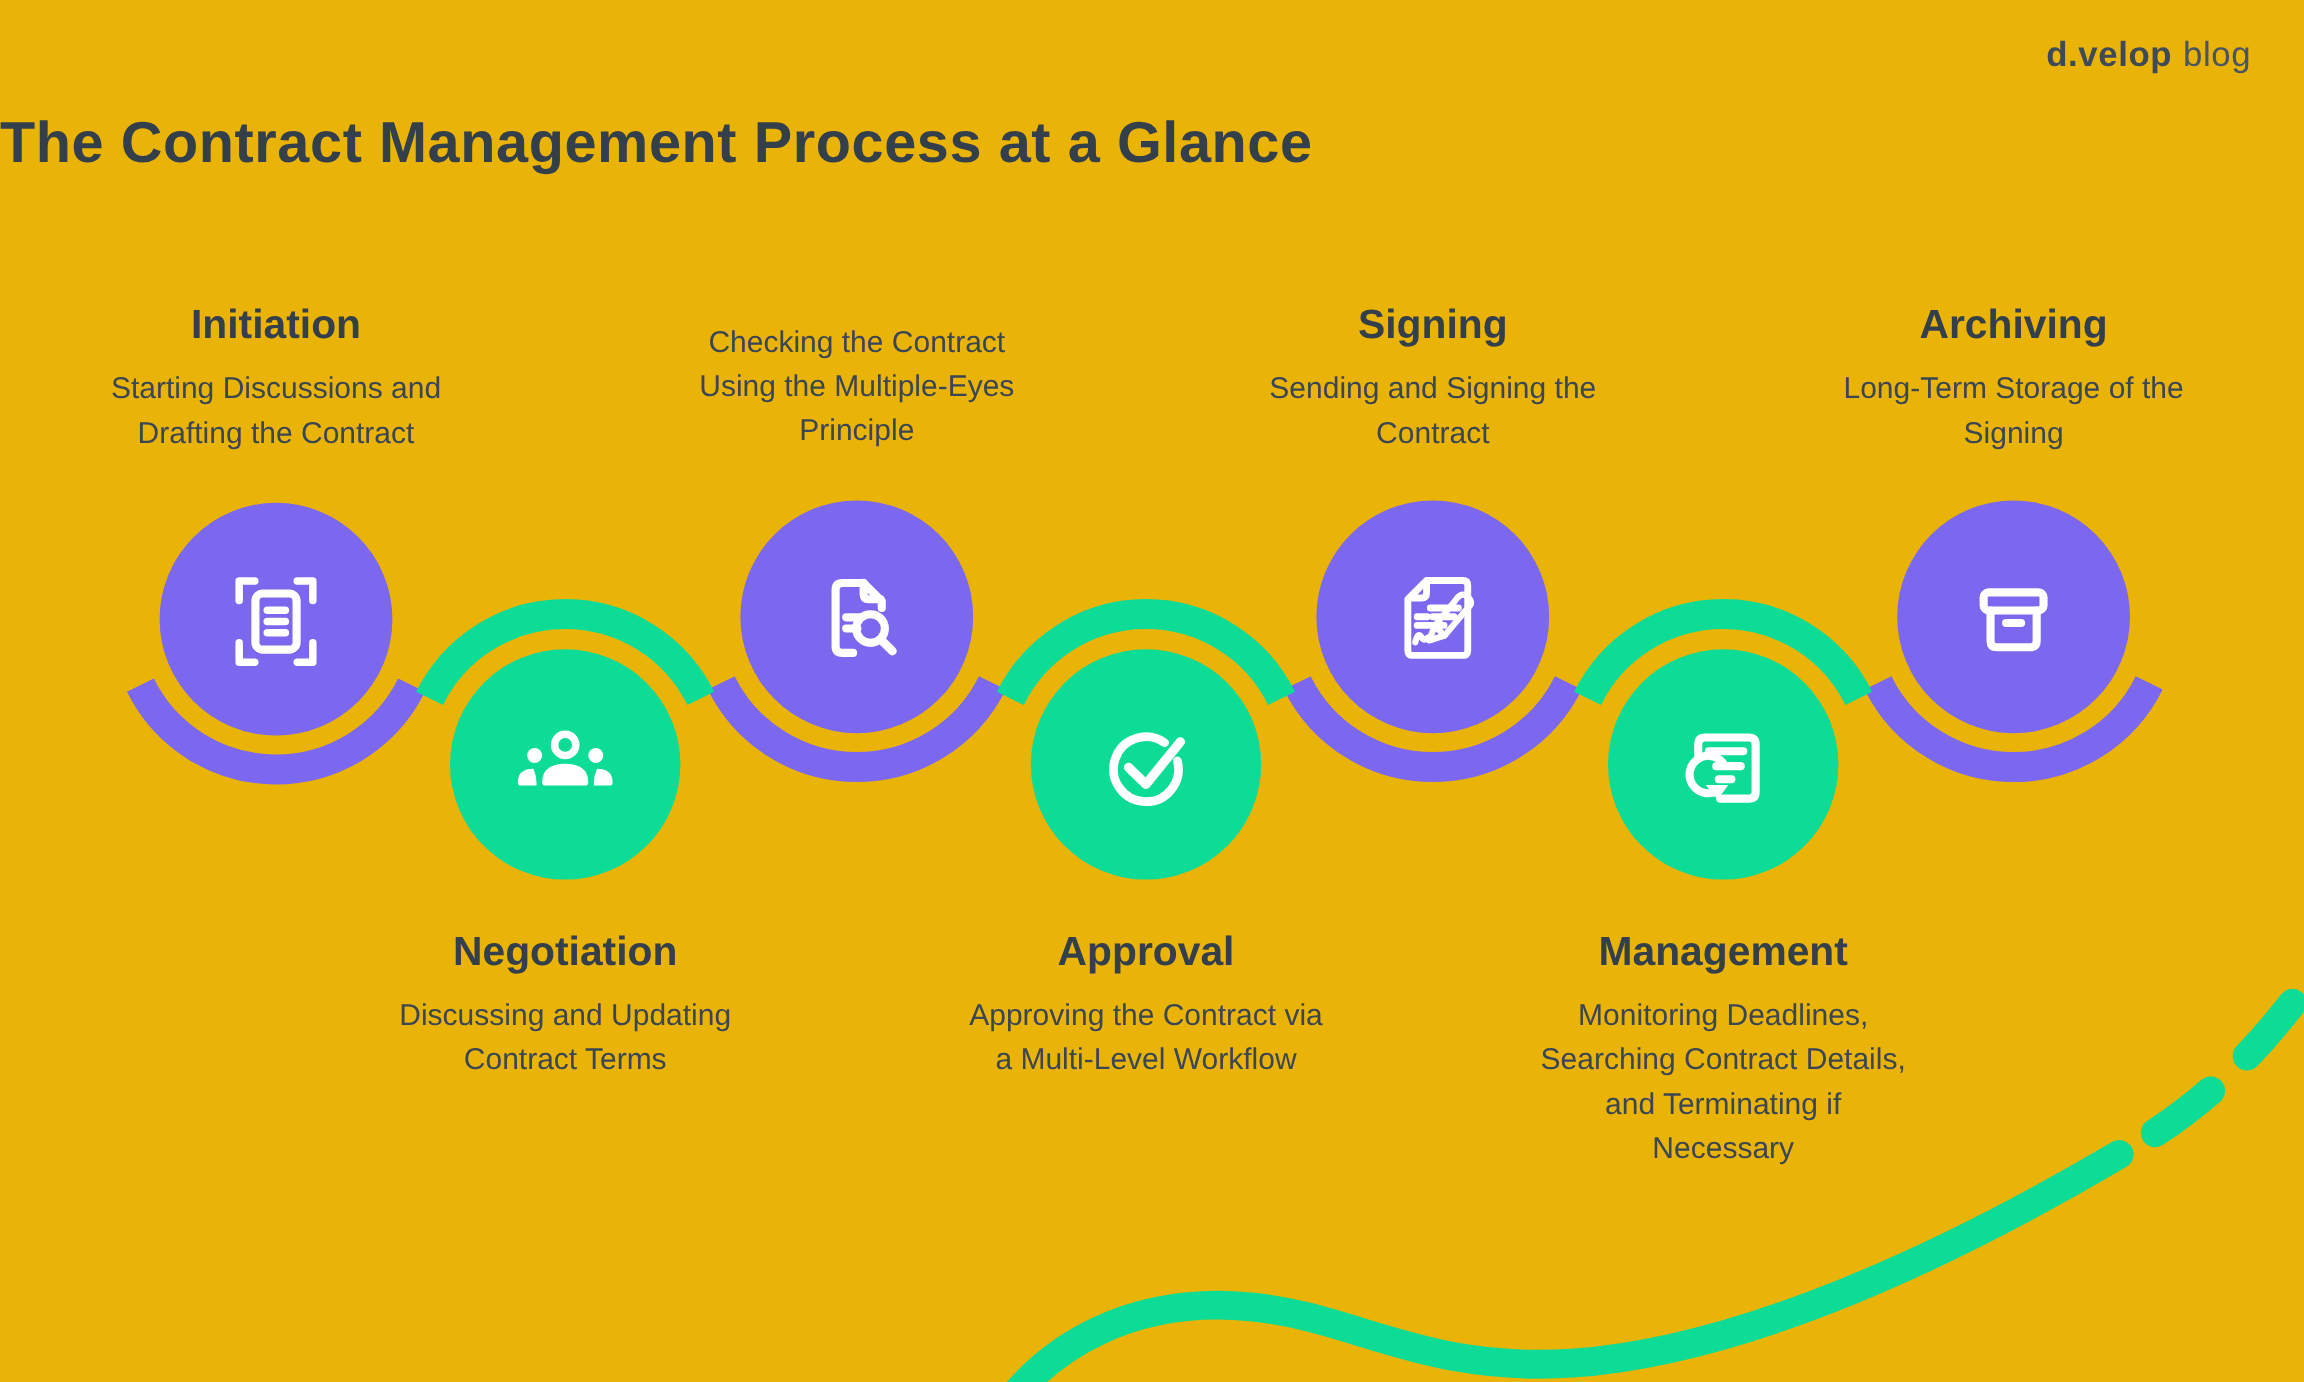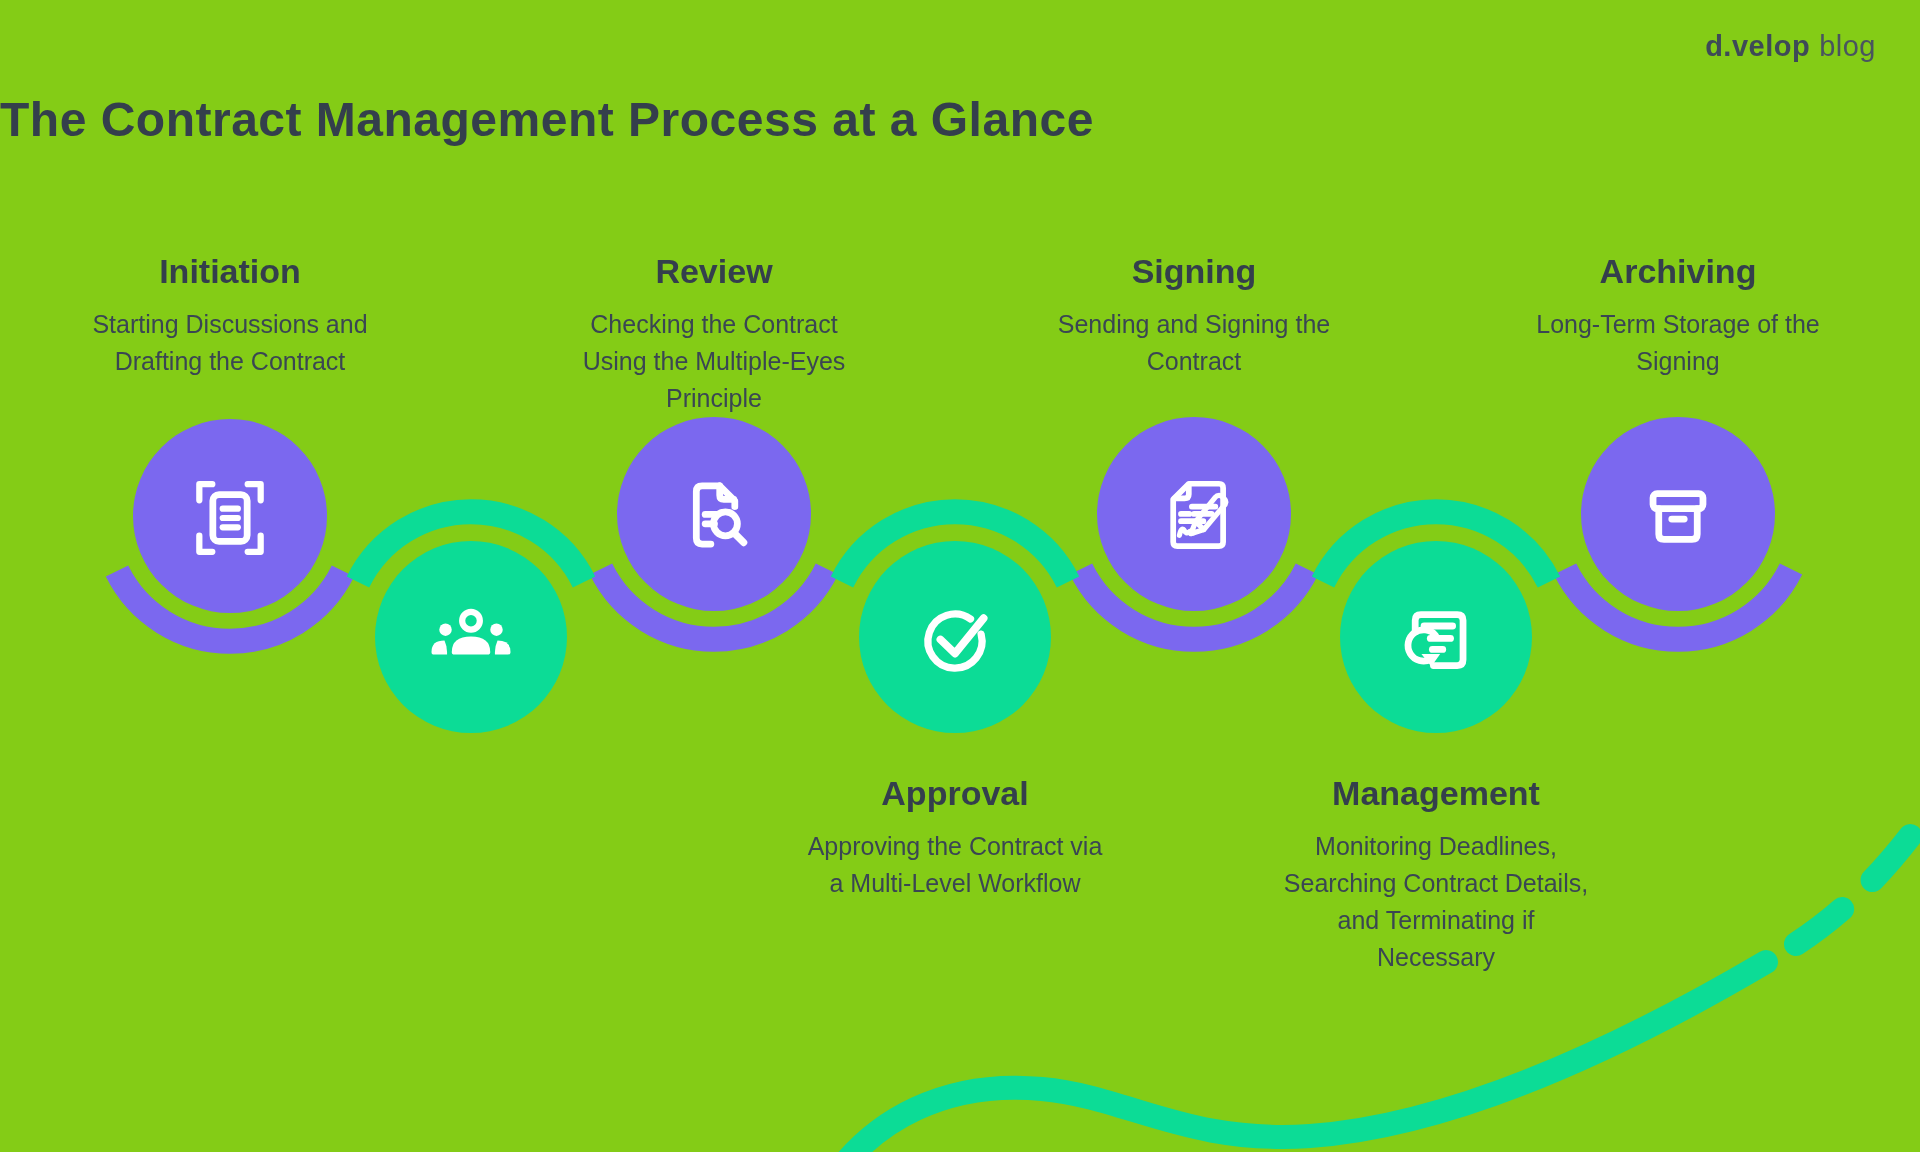--- a/index.html
+++ b/index.html
@@ -1,17 +1,17 @@
 <!DOCTYPE html>
 <html><head>
 <meta charset="utf-8">
 <style>
   html,body{margin:0;padding:0;background:#ffffff;}
   #canvas{
-    position:relative;width:1920px;height:1152px;background:#84cc16;
+    position:relative;width:1920px;height:1152px;background:#eab308;
     overflow:hidden;font-family:"Liberation Sans","DejaVu Sans",sans-serif;
   }
   #stage{position:absolute;left:0;top:0;}
   .logo{position:absolute;top:30px;right:44px;font-size:29px;color:#3E4A57;letter-spacing:.5px;}
   .logo .brand{font-weight:700;}
   .logo .suffix{font-weight:400;color:#49555F;margin-left:9px;}
   .title{
     position:absolute;left:0;top:92px;width:100%;
     font-size:48px;font-weight:700;color:#343F4C;letter-spacing:.5px;
   }
@@ -29,36 +29,40 @@
     <span class="brand">d.velop</span><span class="suffix">blog</span>
   </div>
   <div class="title">The Contract Management Process at a Glance</div>
 
   <div class="step-label top-row" style="left:60px">
     <h2>Initiation</h2>
     <p>Starting Discussions and
 Drafting the Contract</p>
   </div>
   <div class="step-label top-row" style="left:544px">
-    <h2>Review</h2>
     <p>Checking the Contract
 Using the Multiple-Eyes
 Principle</p>
   </div>
   <div class="step-label top-row" style="left:1024px">
     <h2>Signing</h2>
     <p>Sending and Signing the
 Contract</p>
   </div>
   <div class="step-label top-row" style="left:1508px">
     <h2>Archiving</h2>
     <p>Long-Term Storage of the
 Signing</p>
   </div>
 
+  <div class="step-label bottom-row" style="left:301px">
+    <h2>Negotiation</h2>
+    <p>Discussing and Updating
+Contract Terms</p>
+  </div>
   <div class="step-label bottom-row" style="left:785px">
     <h2>Approval</h2>
     <p>Approving the Contract via
 a Multi-Level Workflow</p>
   </div>
   <div class="step-label bottom-row" style="left:1266px">
     <h2>Management</h2>
     <p>Monitoring Deadlines,
 Searching Contract Details,
 and Terminating if

